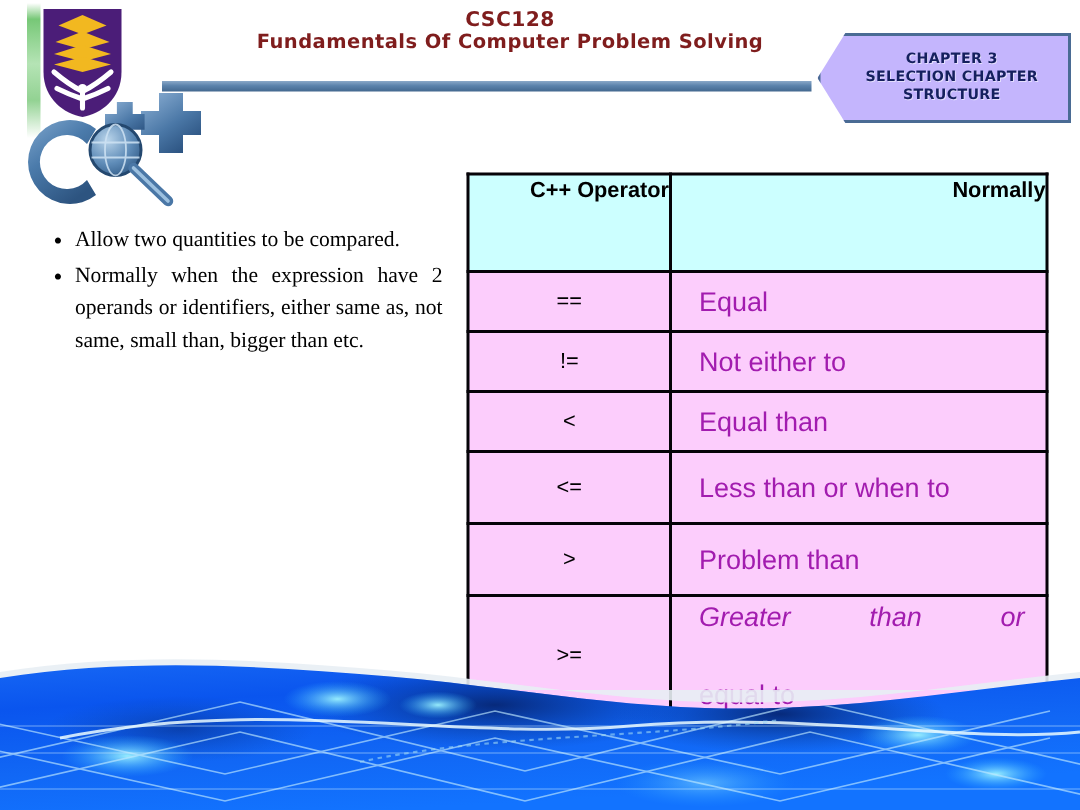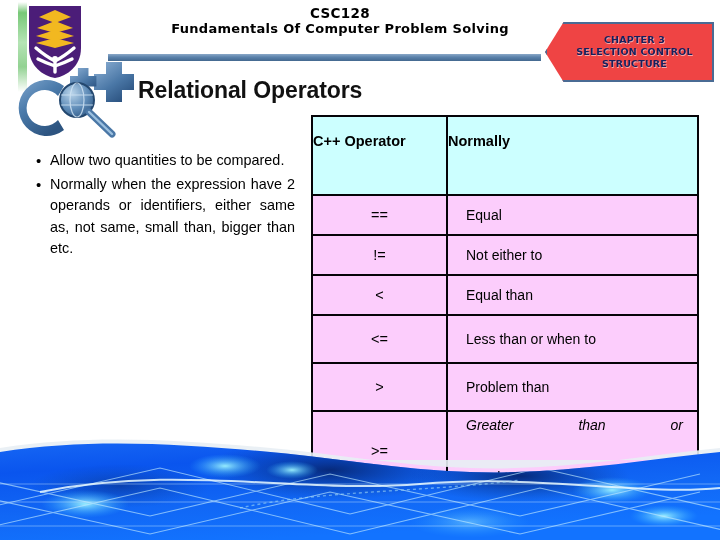--- a/index.html
+++ b/index.html
@@ -61,21 +61,21 @@
     left: 120px;
     top: 6px;
     width: 440px;
     text-align: center;
     line-height: 1.08;
     pointer-events: none;
   }
   .course-code, .course-name {
     font-family: "DejaVu Sans", sans-serif;
     font-weight: bold;
-    color: #000000;
+    color: #7f1d1d;
     letter-spacing: 0.3px;
     text-shadow:
       -1px -1px 0 #ffffff,
        1px -1px 0 #ffffff,
       -1px  1px 0 #ffffff,
        1px  1px 0 #ffffff,
        2px  2px 1px rgba(255,255,255,0.9);
   }
   .course-code { font-size: 13.5px; }
   .course-name { font-size: 13px; margin-top: 1px; }
@@ -90,21 +90,21 @@
     background: linear-gradient(to bottom, #8aa8c8 0%, #5b82ab 45%, #43688f 100%);
   }
 
   
   .chapter-banner {
     position: absolute;
     left: 545px;
     top: 22px;
     width: 169px;
     height: 60px;
-    background: #ef4444;
+    background: #c4b5fd;
     border: 2px solid #4a6b94;
     box-sizing: border-box;
     clip-path: polygon(0% 50%, 11% 0%, 100% 0%, 100% 100%, 11% 100%);
     display: flex;
     align-items: center;
     justify-content: center;
   }
   .chapter-banner-inner {
     text-align: center;
     line-height: 1.25;
@@ -150,21 +150,21 @@
     flex: 0 0 17px;
     font-size: 15px;
     line-height: 21.5px;
     color: #000;
     text-align: left;
     padding-left: 3px;
     box-sizing: border-box;
   }
   .bullet-text {
     flex: 1 1 auto;
-    font-family: Liberation Sans, sans-serif;
+    font-family: Liberation Serif, serif;
     font-size: 14.4px;
     line-height: 21.5px;
     color: #000000;
     text-align: justify;
     text-justify: inter-word;
     hyphens: none;
   }
 
   
   .op-table {
@@ -183,38 +183,38 @@
     padding: 0;
     vertical-align: middle;
   }
   .op-table thead th {
     background: #ccffff;
     height: 61px;
     font-family: "Liberation Sans", sans-serif;
     font-weight: bold;
     font-size: 14.5px;
     color: #000000;
-    text-align: left;
+    text-align: right;
     vertical-align: top;
-    padding-top: 16px;
+    padding-top: 2px;
   }
   .op-table tbody td {
     background: #fccdfc;
     height: 38px;
   }
   .cell-op {
     text-align: center;
     font-family: "Liberation Sans", sans-serif;
     font-size: 14.5px;
     color: #000000;
   }
   .cell-mean {
     font-family: "Liberation Sans", sans-serif;
-    font-size: 14px;
-    color: #000000;
+    font-size: 18px;
+    color: #a21caf;
     text-align: left;
     padding-left: 18px !important;
     padding-right: 14px !important;
   }
   .cell-mean.justified {
     text-align: justify;
     text-justify: inter-word;
     line-height: 26px;
   }
   .cell-mean.justified .jline1 {
@@ -310,26 +310,25 @@
   <div class="course-header">
     <div class="course-code">CSC128</div>
     <div class="course-name">Fundamentals Of Computer Problem Solving</div>
   </div>
 
   <div class="header-rule"></div>
 
   <div class="chapter-banner">
     <div class="chapter-banner-inner">
       <div class="chapter-line">CHAPTER 3</div>
-      <div class="chapter-line">SELECTION CONTROL</div>
+      <div class="chapter-line">SELECTION CHAPTER</div>
       <div class="chapter-line">STRUCTURE</div>
     </div>
   </div>
 
-  <div class="slide-title">Relational Operators</div>
 
   <div class="bullet-block">
     <div class="bullet-row">
       <span class="bullet-dot">•</span>
       <span class="bullet-text">Allow two quantities to be compared.</span>
     </div>
     <div class="bullet-row">
       <span class="bullet-dot">•</span>
       <span class="bullet-text">Normally when the expression have 2 operands or identifiers, either same as, not same, small than, bigger than etc.</span>
     </div>

